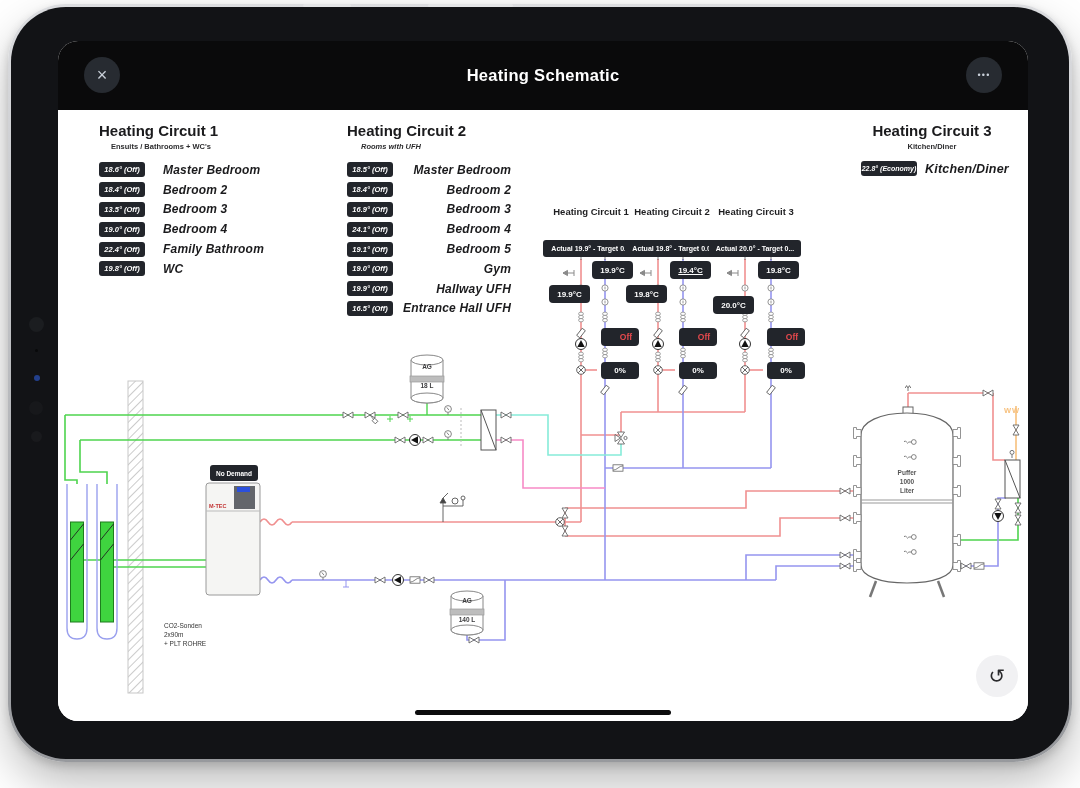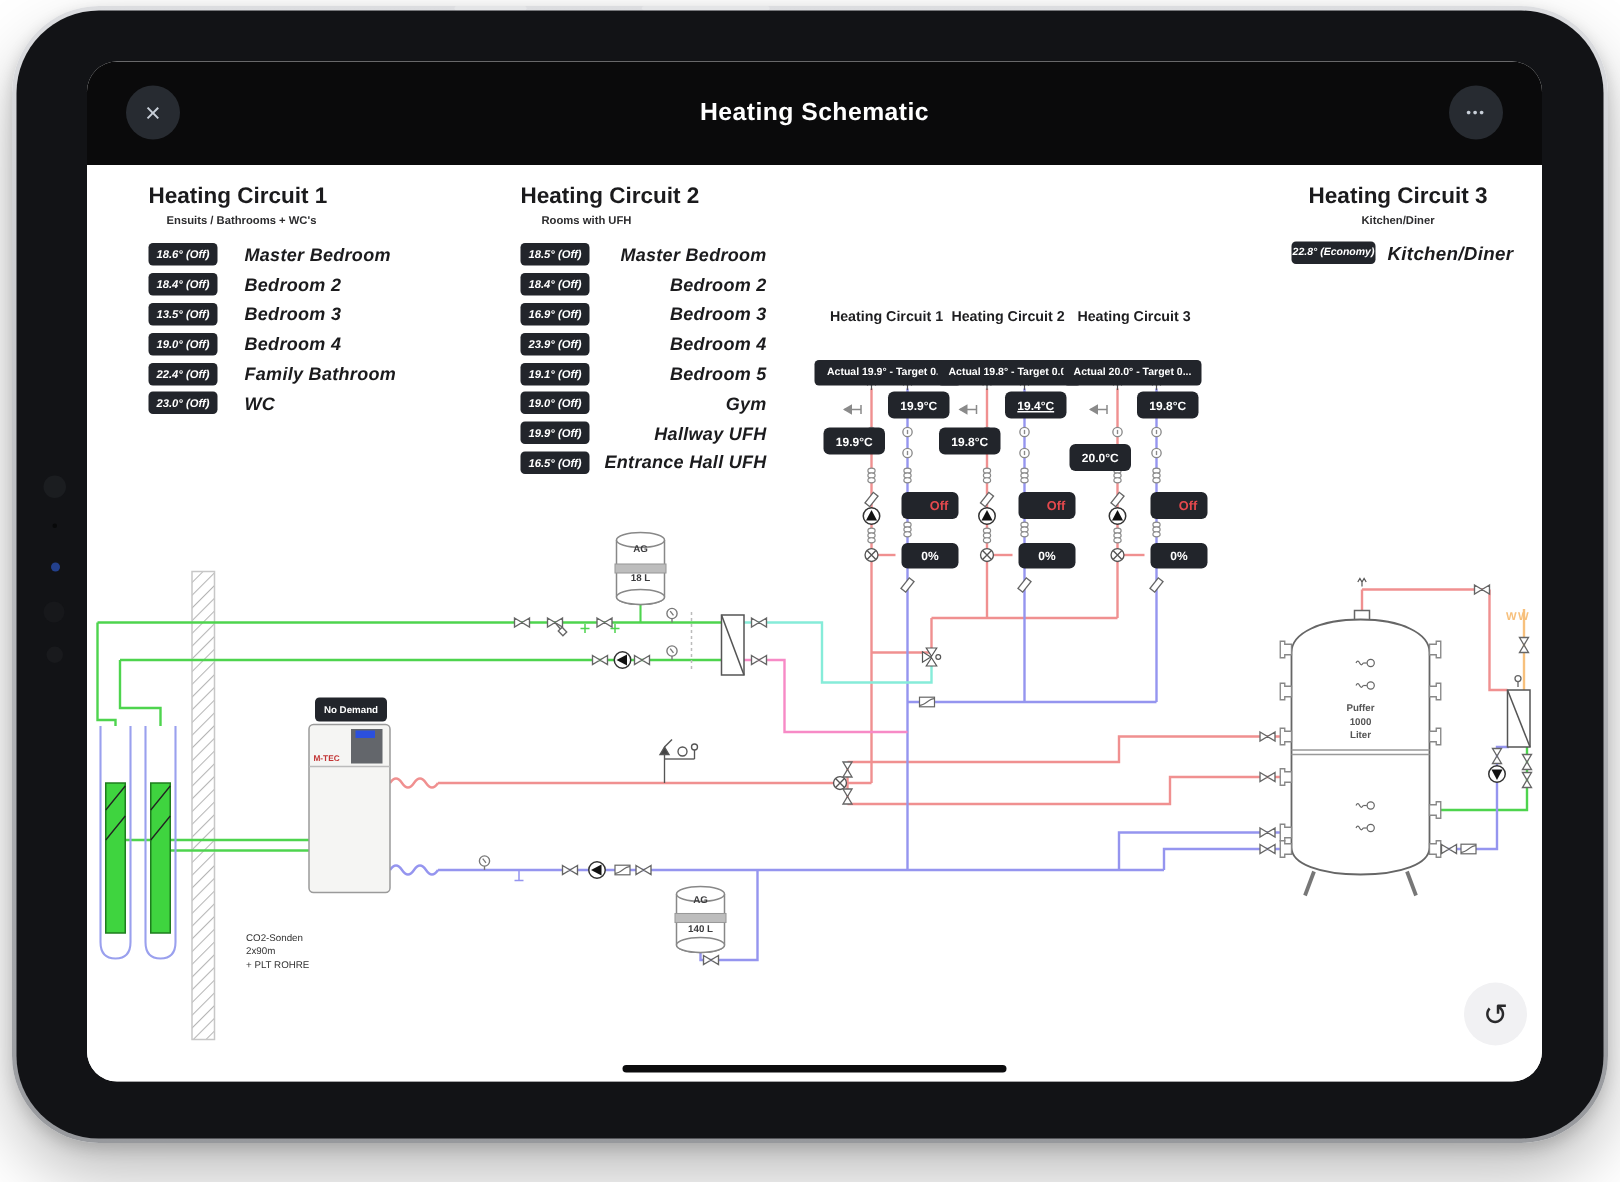--- a/index.html
+++ b/index.html
@@ -380,44 +380,44 @@
               </div>
             <div class="room-row">
                 <div class="dk temp-badge">19.0° (Off)</div>
                 <div class="room-name">Bedroom 4</div>
               </div>
             <div class="room-row">
                 <div class="dk temp-badge">22.4° (Off)</div>
                 <div class="room-name">Family Bathroom</div>
               </div>
             <div class="room-row">
-                <div class="dk temp-badge">23.0° (Off)</div>
+                <div class="dk temp-badge">19.8° (Off)</div>
                 <div class="room-name">WC</div>
               </div>
           </div>
         </div>
 
         <div class="panel p2" style="left:289px;top:12px;">
           <div class="panel-title">Heating Circuit 2</div>
-          <div class="panel-sub" style="margin-left:14px;">Rooms with UFH</div>
+          <div class="panel-sub" style="margin-left:14px;font-style:italic;">Rooms with UFH</div>
           <div class="rooms">
             <div class="room-row">
                 <div class="dk temp-badge">18.5° (Off)</div>
                 <div class="room-name">Master Bedroom</div>
               </div>
             <div class="room-row">
                 <div class="dk temp-badge">18.4° (Off)</div>
                 <div class="room-name">Bedroom 2</div>
               </div>
             <div class="room-row">
                 <div class="dk temp-badge">16.9° (Off)</div>
                 <div class="room-name">Bedroom 3</div>
               </div>
             <div class="room-row">
-                <div class="dk temp-badge">23.9° (Off)</div>
+                <div class="dk temp-badge">24.1° (Off)</div>
                 <div class="room-name">Bedroom 4</div>
               </div>
             <div class="room-row">
                 <div class="dk temp-badge">19.1° (Off)</div>
                 <div class="room-name">Bedroom 5</div>
               </div>
             <div class="room-row">
                 <div class="dk temp-badge">19.0° (Off)</div>
                 <div class="room-name">Gym</div>
               </div>

